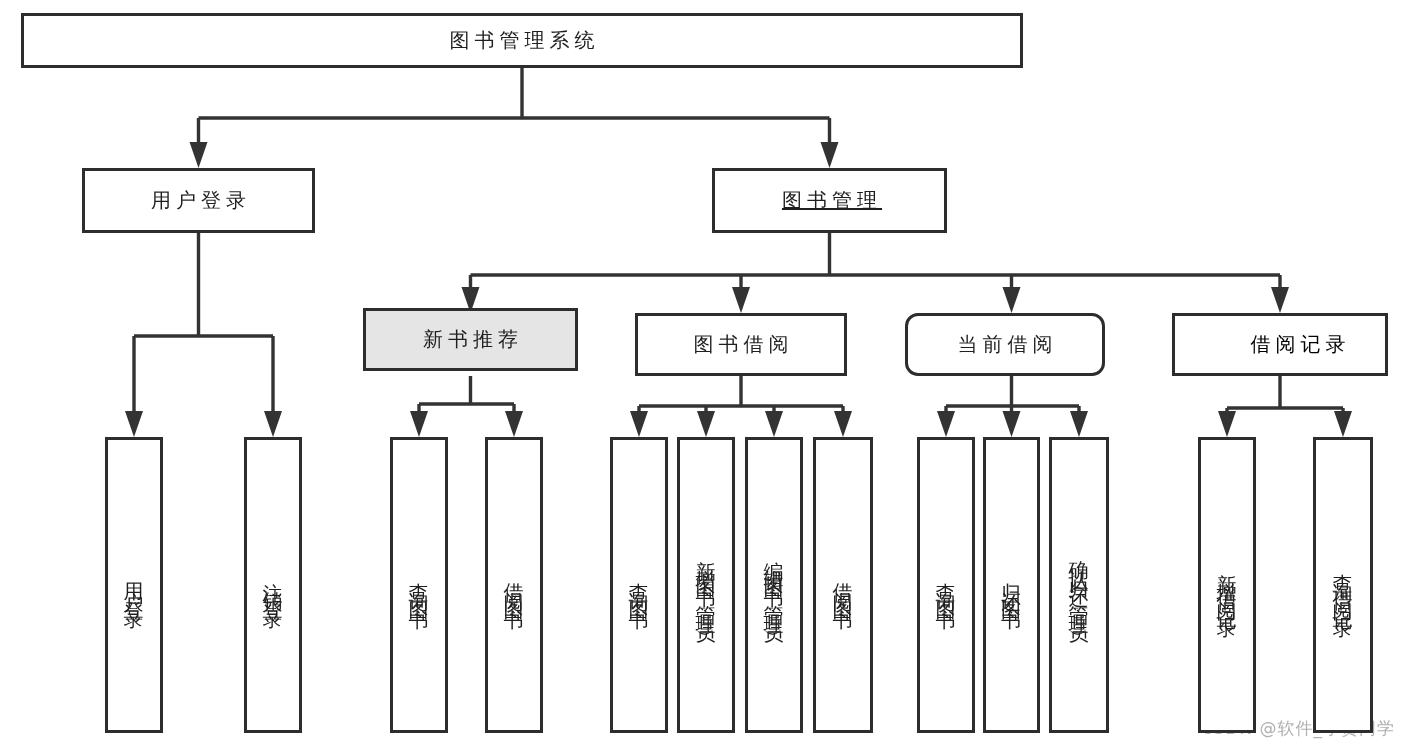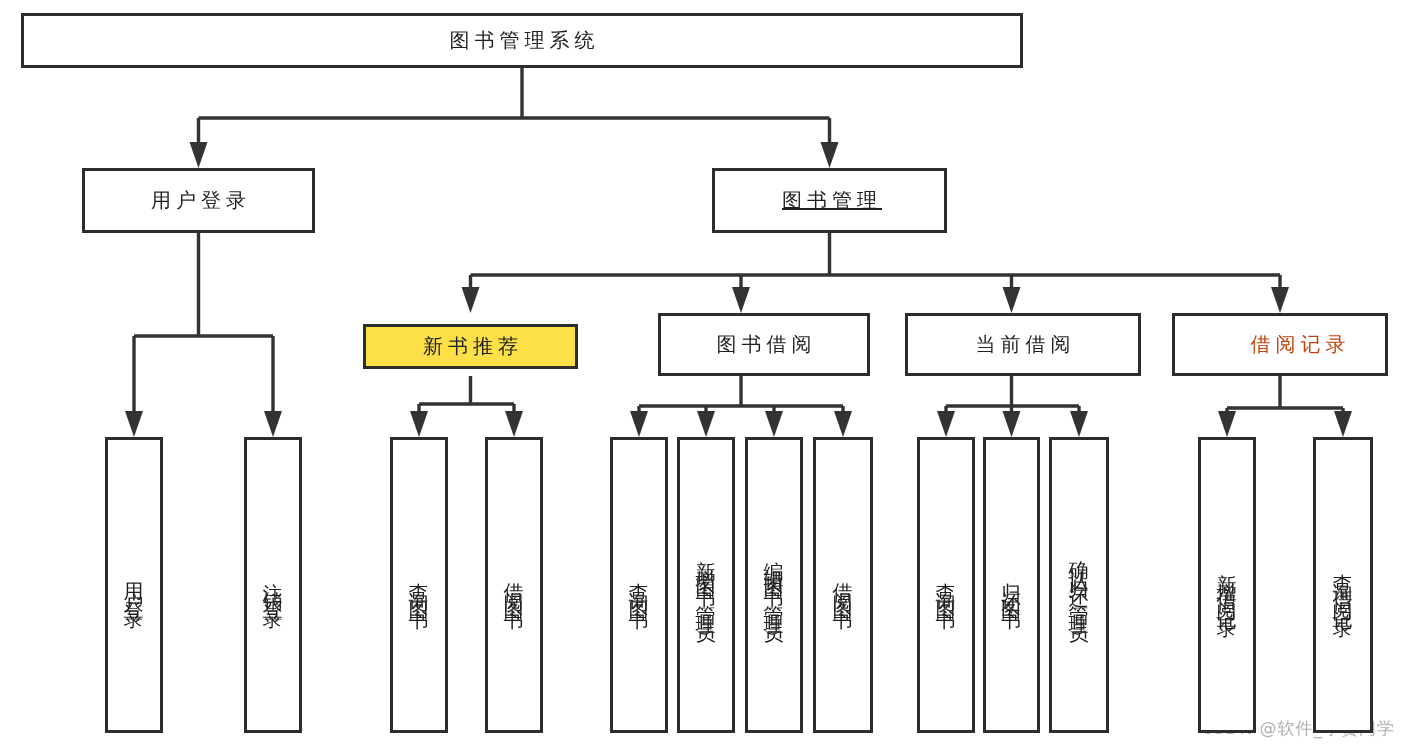--- a/index.html
+++ b/index.html
@@ -91,30 +91,30 @@
   <div class="watermark">CSDN @软件_小贺同学</div>
 <div class="node h" style="left: 21px; top: 13px; width: 1002px; height: 55px; border-color: rgb(45, 45, 45); background: rgb(255, 255, 255); color: rgb(31, 31, 31);">
       <span>图书管理系统</span>
     </div>
     <div class="node h" style="left: 82px; top: 168px; width: 233px; height: 65px; border-color: rgb(45, 45, 45); background: rgb(255, 255, 255); color: rgb(31, 31, 31);">
       <span>用户登录</span>
     </div>
     <div class="node h" style="left: 712px; top: 168px; width: 235px; height: 65px; border-color: rgb(45, 45, 45); background: rgb(255, 255, 255); color: rgb(31, 31, 31); text-decoration: underline;">
       <span>图书管理</span>
     </div>
-    <div class="node h" style="left: 363px; top: 324px; width: 215px; height: 45px; border-color: rgb(45, 45, 45); background: #fde047; color: rgb(31, 31, 31);">
+    <div class="node h" style="left: 363px; top: 308px; width: 215px; height: 63px; border-color: rgb(45, 45, 45); background: #e5e5e5; color: rgb(31, 31, 31);">
       <span>新书推荐</span>
     </div>
-    <div class="node h" style="left: 635px; top: 313px; width: 212px; height: 63px; border-color: rgb(45, 45, 45); background: rgb(255, 255, 255); color: rgb(31, 31, 31); margin-left: 23px;">
+    <div class="node h" style="left: 635px; top: 313px; width: 212px; height: 63px; border-color: rgb(45, 45, 45); background: rgb(255, 255, 255); color: rgb(31, 31, 31);">
       <span>图书借阅</span>
     </div>
-    <div class="node h" style="left: 905px; top: 313px; width: 236px; height: 63px; border-color: rgb(45, 45, 45); background: rgb(255, 255, 255); color: rgb(31, 31, 31);">
+    <div class="node h" style="left: 905px; top: 313px; width: 200px; height: 63px; border-color: rgb(45, 45, 45); background: rgb(255, 255, 255); color: rgb(31, 31, 31); border-radius: 13px;">
       <span>当前借阅</span>
     </div>
-    <div class="node h" style="left: 1172px; top: 313px; width: 216px; height: 63px; border-color: rgb(45, 45, 45); background: rgb(255, 255, 255); color: #c2410c; padding-left: 36px;">
+    <div class="node h" style="left: 1172px; top: 313px; width: 216px; height: 63px; border-color: rgb(45, 45, 45); background: rgb(255, 255, 255); color: #000000; padding-left: 36px;">
       <span>借阅记录</span>
     </div>
     <div class="node v" style="left: 105px; top: 437px; width: 58px; height: 296px; border-color: rgb(45, 45, 45); background: rgb(255, 255, 255); color: rgb(31, 31, 31);">
       <span>用户登录</span>
     </div>
     <div class="node v" style="left: 244px; top: 437px; width: 58px; height: 296px; border-color: rgb(45, 45, 45); background: rgb(255, 255, 255); color: rgb(31, 31, 31);">
       <span>注销登录</span>
     </div>
     <div class="node v" style="left: 390px; top: 437px; width: 58px; height: 296px; border-color: rgb(45, 45, 45); background: rgb(255, 255, 255); color: rgb(31, 31, 31);">
       <span>查询图书</span>

